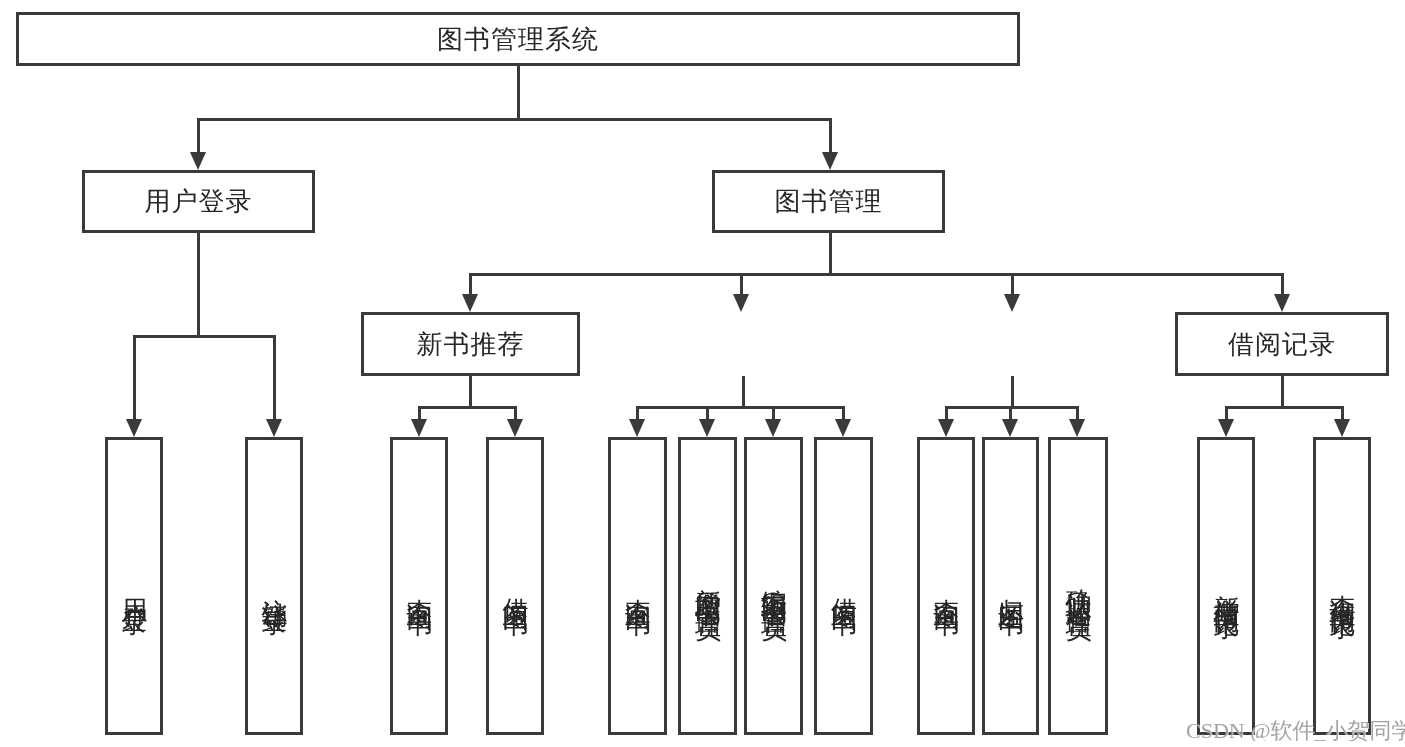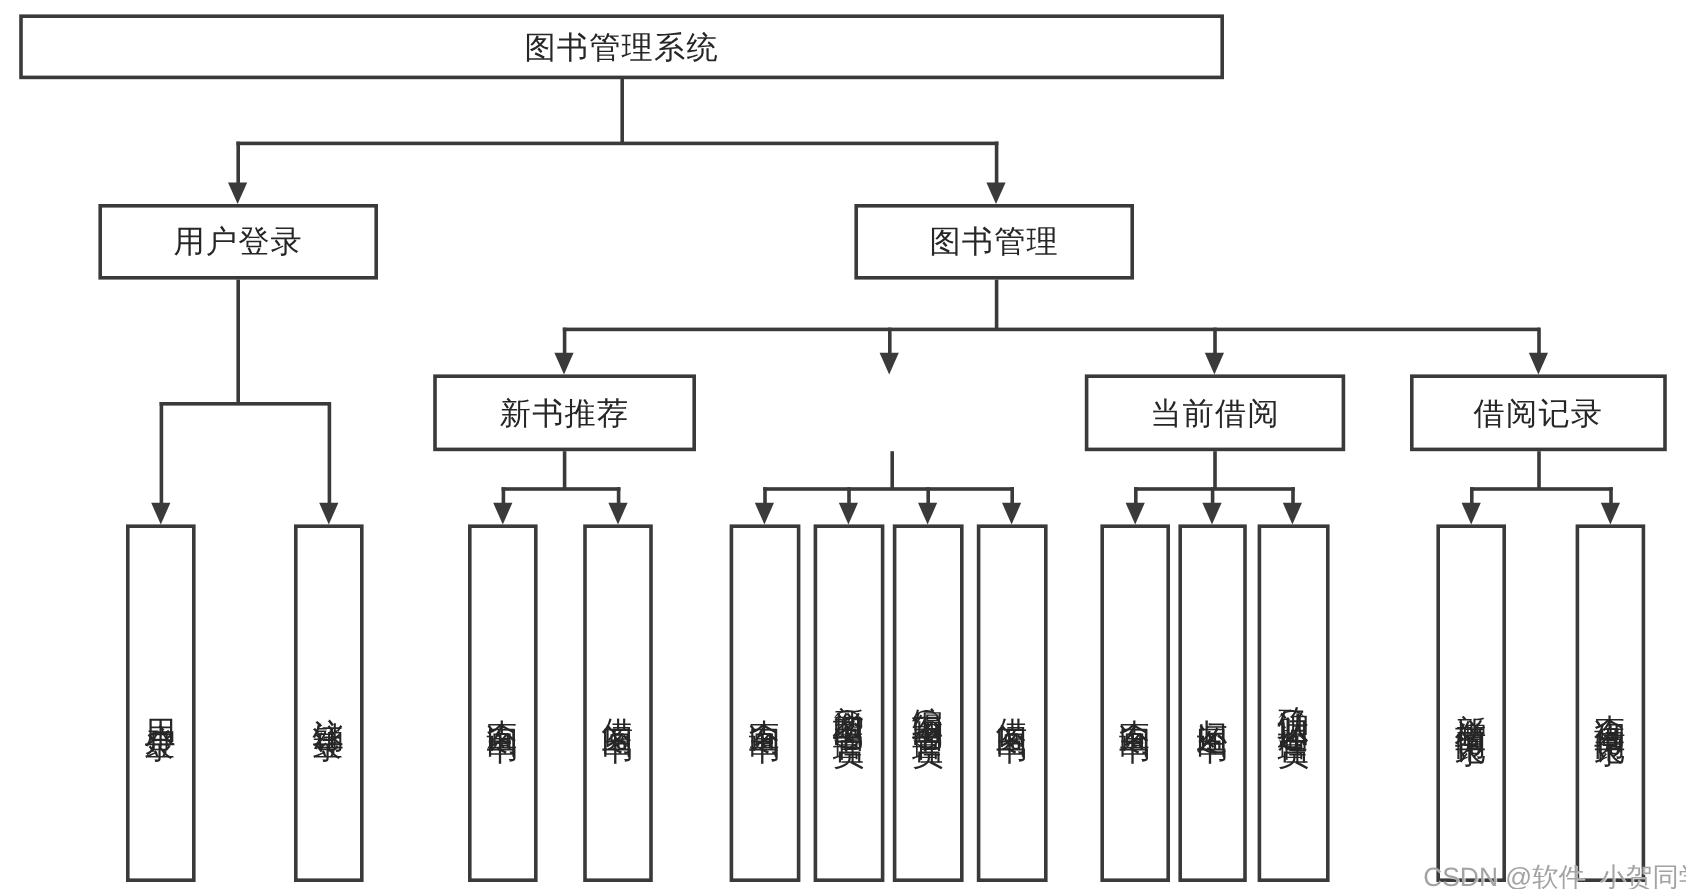--- a/index.html
+++ b/index.html
@@ -1,20 +1,20 @@
 <!DOCTYPE html>
 <html><head>
 <meta charset="utf-8">
 <style>
   html,body{margin:0;padding:0;background:#ffffff;}
   #canvas{
     position:relative;
     width:1405px;height:741px;
     background:#ffffff;
-    font-family:Liberation Sans, sans-serif;
+    font-family:Liberation Serif, serif;
     overflow:hidden;
   }
   .box{
     position:absolute;
     box-sizing:border-box;
     border:3px solid #3a3a3a;
     background:#ffffff;
     display:flex;align-items:center;justify-content:center;
     color:#262626;
     font-size:26px;
@@ -65,23 +65,20 @@
 
   <div class="box" style="left:82px;top:170px;width:233px;height:63px;">
     <span>用户登录</span>
   </div>
   <div class="box" style="left:361px;top:312px;width:219px;height:64px;">
     <span>新书推荐</span>
   </div>
 
   <div class="box" style="left:712px;top:170px;width:233px;height:63px;">
     <span>图书管理</span>
-  </div>
-  <div class="box" style="left:904px;top:312px;width:217px;height:64px;">
-    <span>当前借阅</span>
   </div>
   <div class="box" style="left:1175px;top:312px;width:214px;height:64px;">
     <span>借阅记录</span>
   </div>
 
   <div class="vbox" style="left:105px;top:437px;width:58px;height:298px;">
     <span class="vtext">用户登录</span>
   </div>
   <div class="vbox" style="left:245px;top:437px;width:58px;height:298px;">
     <span class="vtext">注销登录</span>

